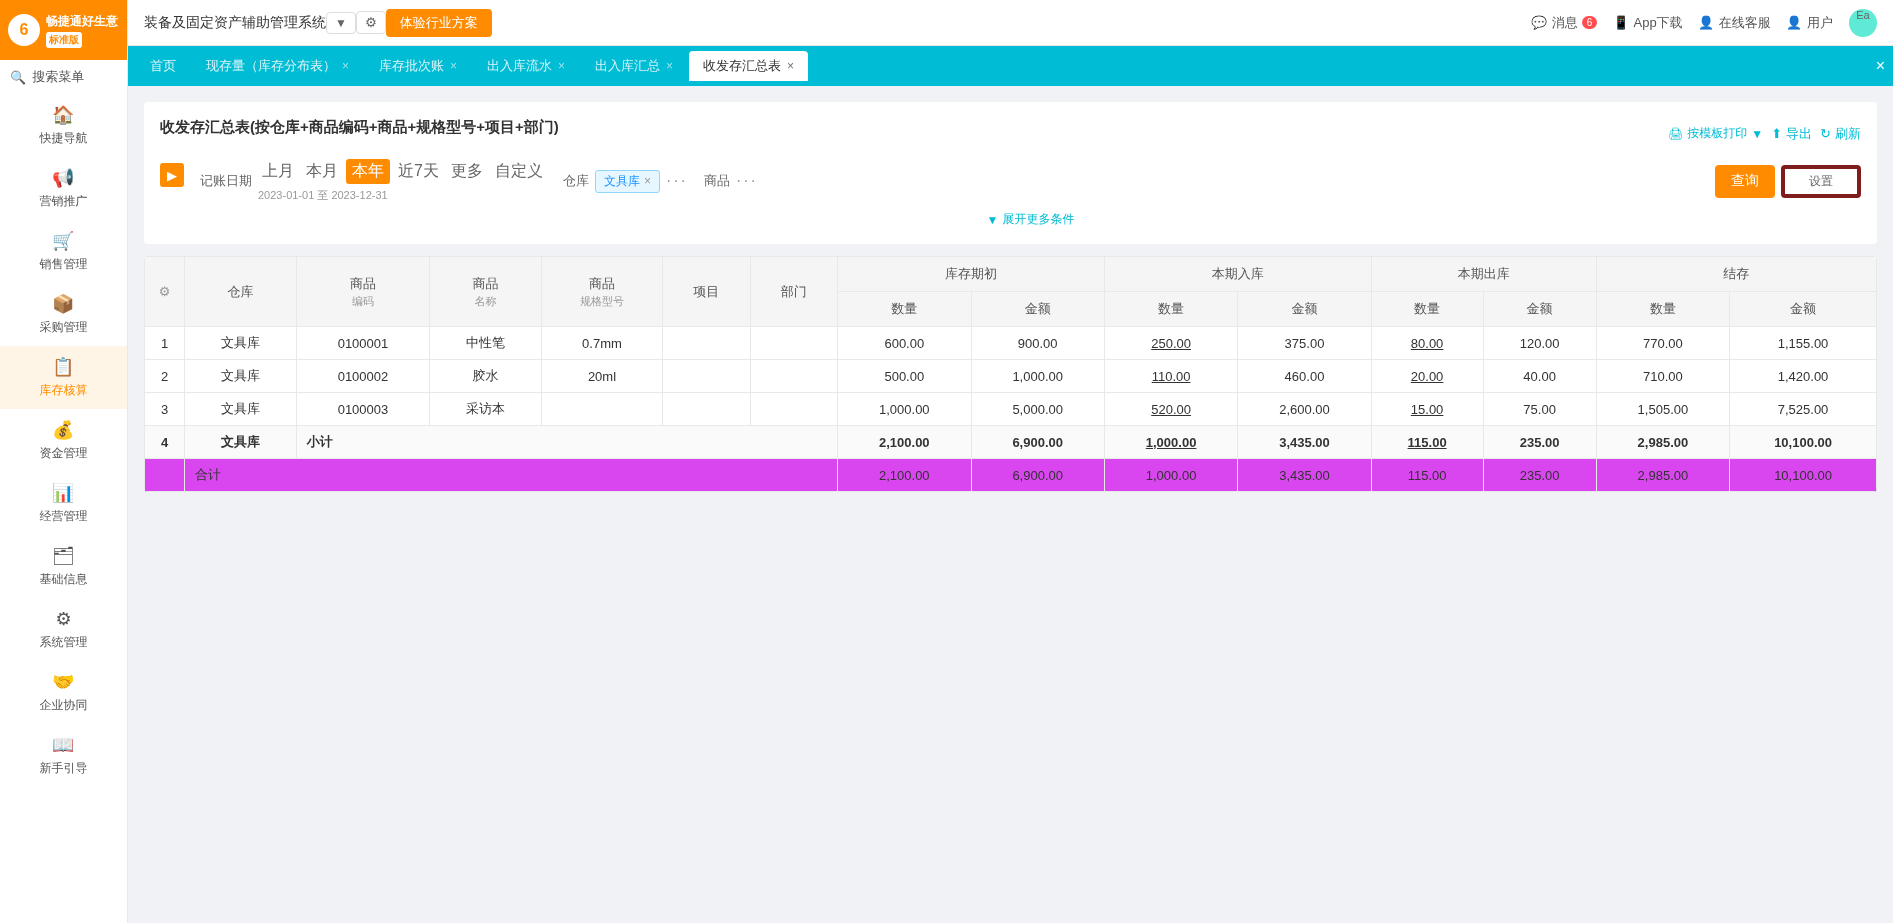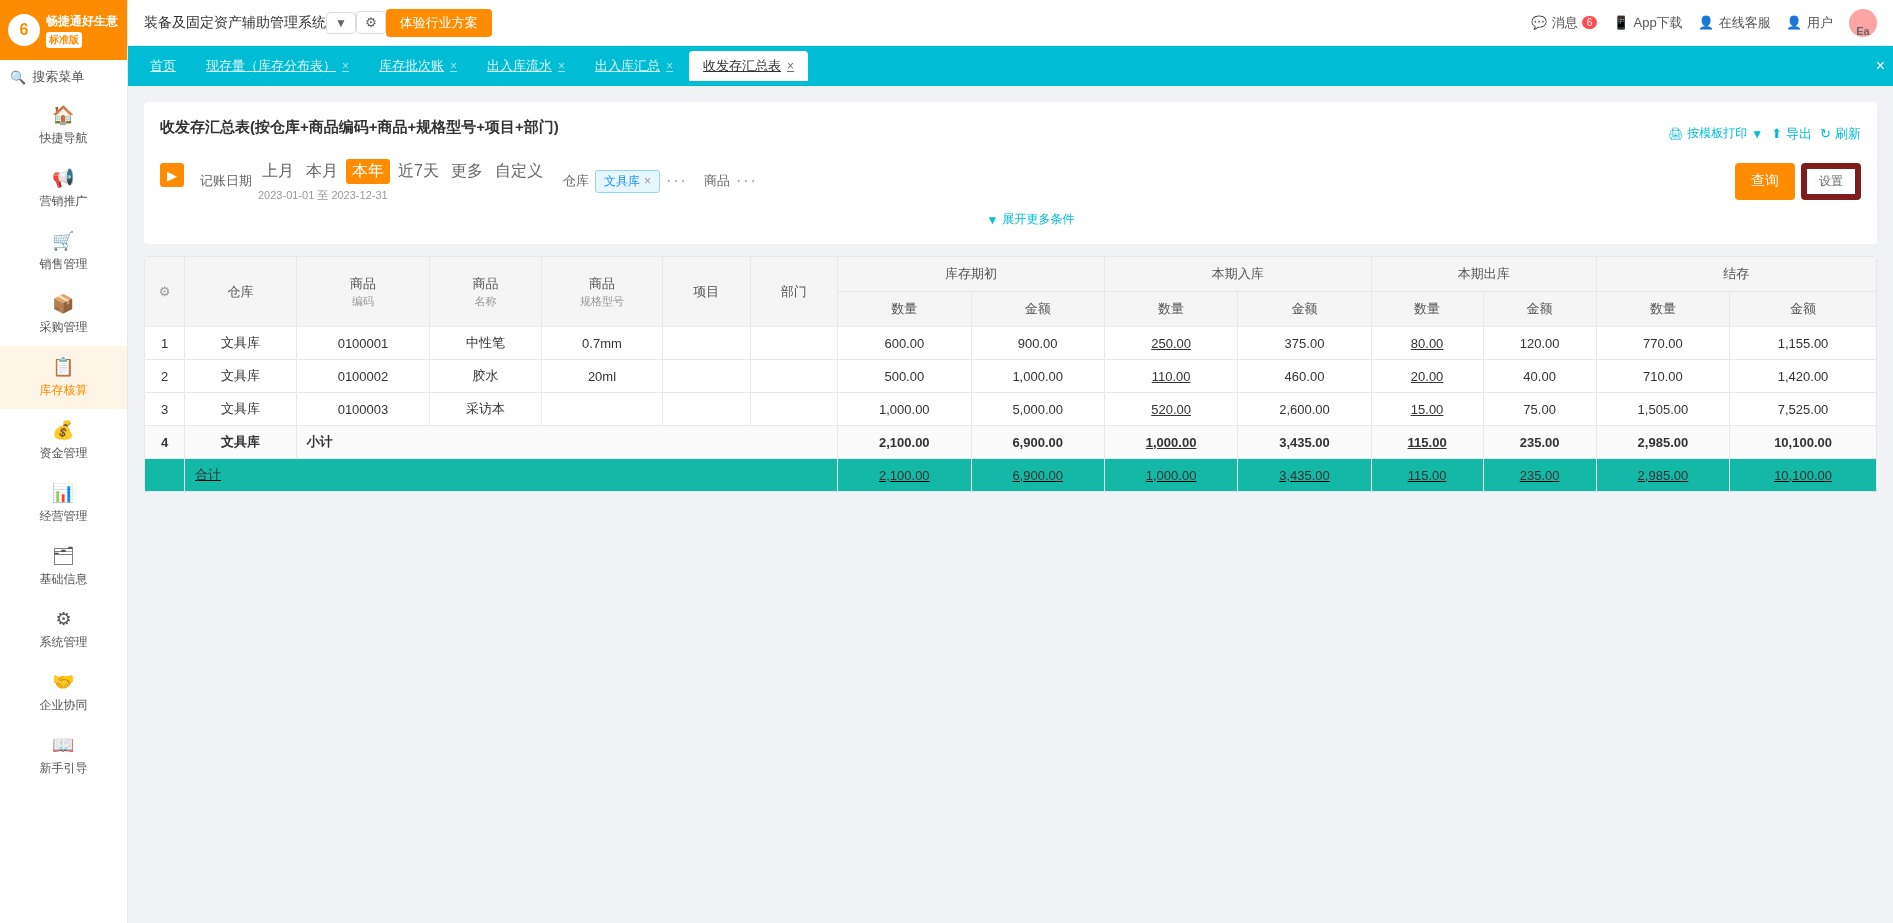--- a/index.html
+++ b/index.html
@@ -79,37 +79,36 @@
       padding: 0 8px;
       height: 40px;
       flex-shrink: 0;
       gap: 2px;
     }
     .tab-item {
       display: flex; align-items: center; gap: 6px;
       padding: 6px 14px; border-radius: 4px 4px 0 0;
       cursor: pointer; font-size: 13px; color: rgba(255,255,255,0.85);
       white-space: nowrap;
-      text-decoration: underline;
     }
     .tab-item.active { background: #fff; color: #333; }
     .tab-close { font-size: 12px; opacity: 0.7; }
     .tab-bar-close { margin-left: auto; color: #fff; cursor: pointer; font-size: 16px; }
 
     
     .page-content { flex: 1; overflow-y: auto; padding: 16px; background: #f0f2f5; }
     .page-title { font-size: 15px; font-weight: bold; color: #333; margin-bottom: 12px; }
     .date-btn { background: none; border: none; color: #666; cursor: pointer; font-size: 16px; padding: 2px 4px; }
     .date-btn.active { background: #ff8c00; color: #fff; border-radius: 3px; padding: 2px 6px; }
     .date-range { color: #999; font-size: 11px; margin-top: 2px; }
     .warehouse-tag { background: #e6f7ff; border: 1px solid #91d5ff; color: #1890ff; border-radius: 3px; padding: 2px 8px; font-size: 12px; display: flex; align-items: center; gap: 4px; }
     .warehouse-tag .remove { cursor: pointer; color: #999; }
     .expand-btn { color: #00bcd4; cursor: pointer; font-size: 12px; background: none; border: none; display: flex; align-items: center; gap: 4px; }
     .query-btn { background: #ff8c00; color: #fff; border: none; border-radius: 4px; padding: 6px 16px; cursor: pointer; font-size: 14px; }
-    .settings-icon-btn { background: none; border: 6px solid #7f1d1d; border-radius: 4px; padding: 4px 12px; cursor: pointer; color: #666; font-size: 12px; }
+    .settings-icon-btn { background: none; border: 4px solid #7f1d1d; border-radius: 4px; padding: 4px 24px; cursor: pointer; color: #666; font-size: 12px; }
 
     
     .data-table-wrapper {
       background: #fff;
       border-radius: 4px;
       overflow: auto;
     }
     .table-action-btn { background: none; border: none; color: #666; cursor: pointer; font-size: 13px; display: flex; align-items: center; gap: 4px; }
     .export-btn { color: #00bcd4; }
     .refresh-btn { color: #00bcd4; }
@@ -223,21 +222,21 @@
         <span>App下载</span>
       </div>
       <div class="item">
         <span>👤</span>
         <span>在线客服</span>
       </div>
       <div class="item">
         <span>👤</span>
         <span>用户</span>
       </div>
-      <div class="item" style="width:28px;height:28px;background:#fca5a5;border-radius:50%;display:flex;align-items:flex-end;justify-content:center;font-size:11px;color:#666;font-weight:bold;">
+      <div class="item" style="width:28px;height:28px;background:#5eead4;border-radius:50%;display:flex;align-items:flex-start;justify-content:center;font-size:11px;color:#666;">
         <span>Ea</span>
       </div>
     </div>
   </div>
 
   <div class="tab-bar">
     <div class="tab-item">
       <span>首页</span>
     </div>
     <div class="tab-item">
@@ -424,21 +423,21 @@
     <td>6,900.00</td>
     <td style="text-decoration:underline;cursor:pointer;">1,000.00</td>
     <td>3,435.00</td>
     <td style="text-decoration:underline;cursor:pointer;">115.00</td>
     <td>235.00</td>
     <td>2,985.00</td>
     <td>10,100.00</td>
   </tr>
           </tbody>
         <tfoot>
-          <tr style="background:#14b8a6;font-weight:normal;text-decoration:underline;">
+          <tr style="background:#d946ef;font-weight:normal;">
             <td></td>
             <td colspan="6" style="text-align:left;font-weight:normal;">合计</td>
             <td>2,100.00</td>
             <td>6,900.00</td>
             <td>1,000.00</td>
             <td>3,435.00</td>
             <td>115.00</td>
             <td>235.00</td>
             <td>2,985.00</td>
             <td>10,100.00</td>

